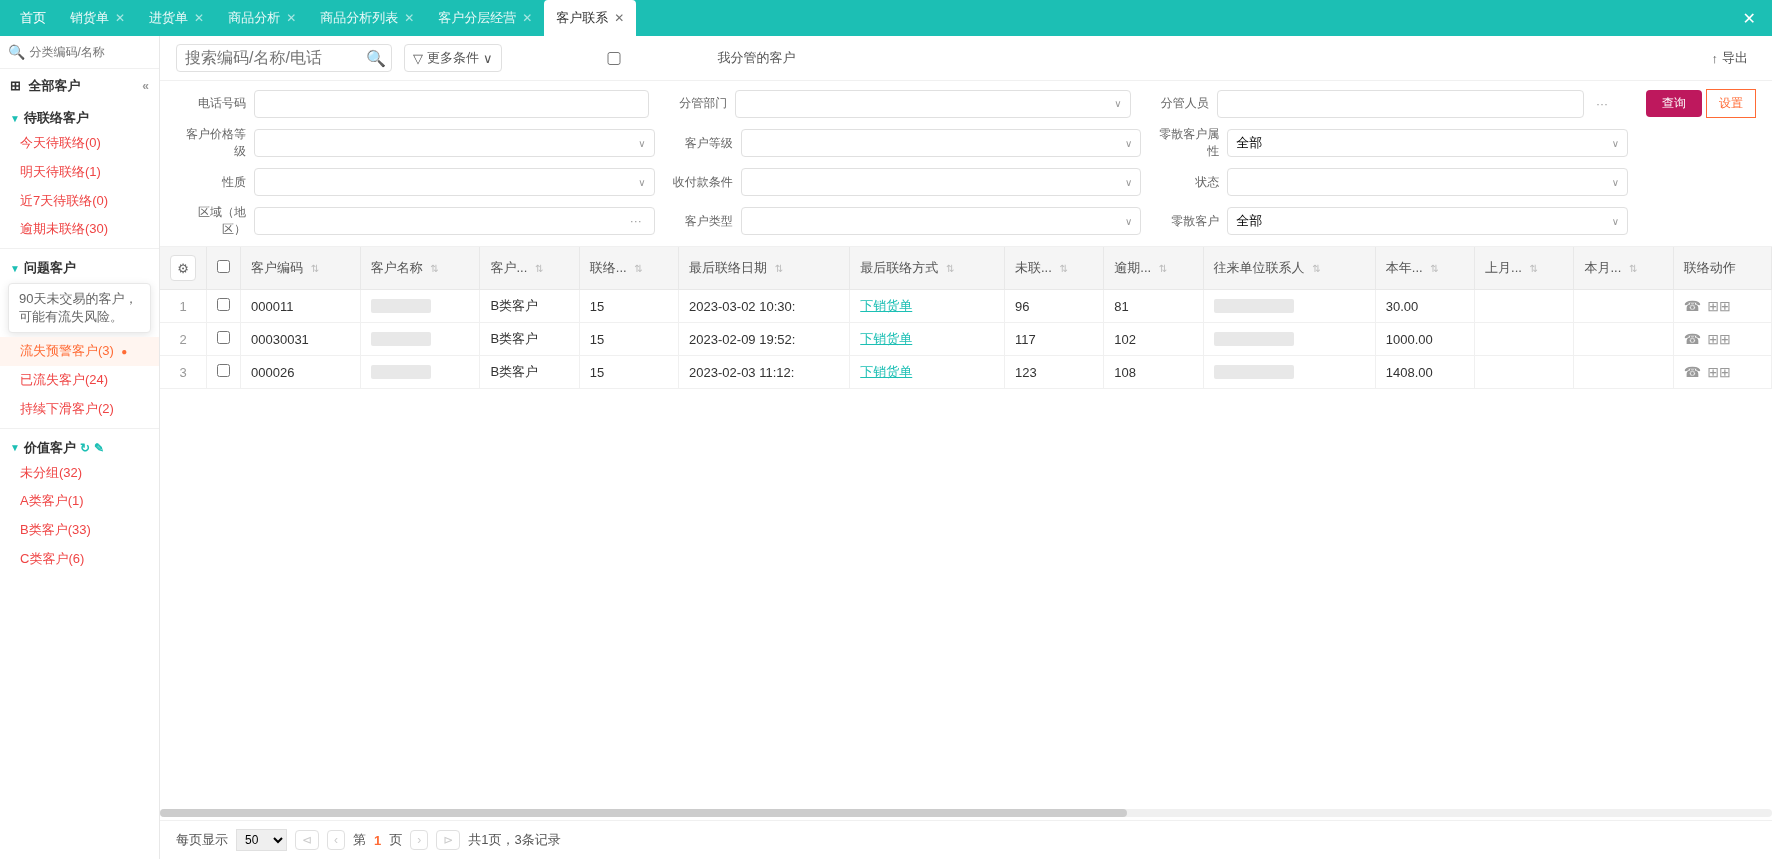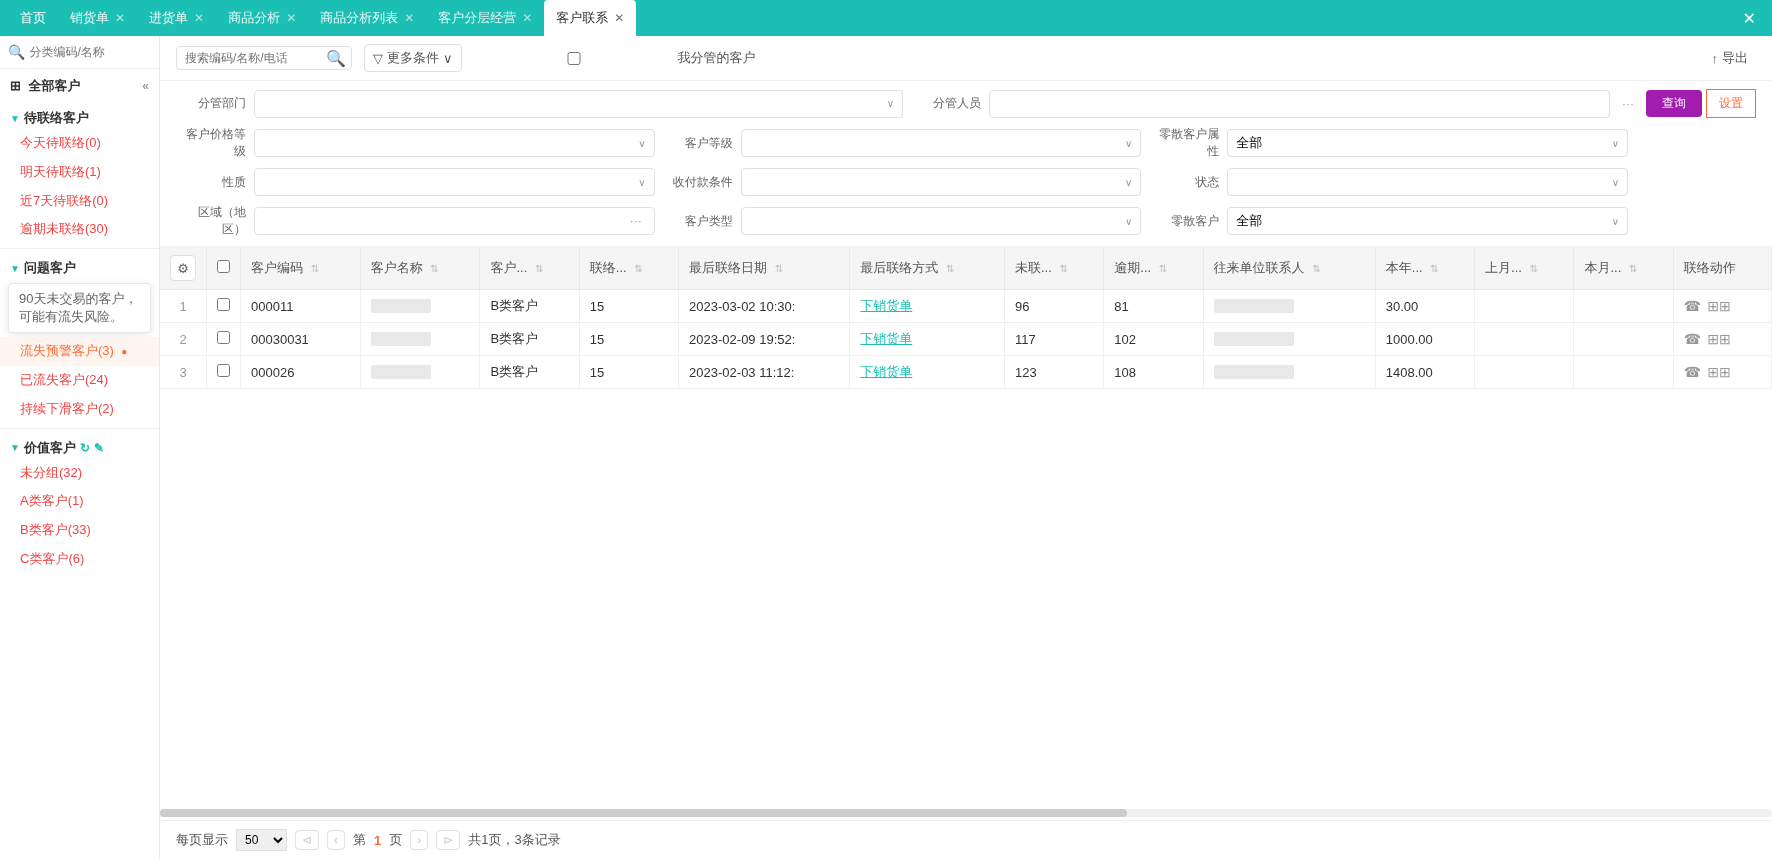--- a/index.html
+++ b/index.html
@@ -249,27 +249,28 @@
     .filter-select .dropdown-arrow {
       color: #999;
       font-size: 10px;
     }
     .filter-action-btns {
       display: flex;
       gap: 4px;
       align-items: center;
     }
     .btn-query {
-      background: #a21caf;
+      background: #be185d;
       color: white;
       border: none;
       border-radius: 4px;
       padding: 5px 16px;
       font-size: 12px;
       cursor: pointer;
+      margin-left: 26px;
     }
     .btn-settings {
       background: white;
       color: #ff6b35;
       border: 1px solid #ff6b35;
       border-radius: 0;
       padding: 5px 12px;
       font-size: 12px;
       cursor: pointer;
     }
@@ -496,21 +497,21 @@
     </div>
     <div class="sidebar-item">
       <span>C类客户(6)</span>
     </div>
   </div>
 
   <div class="content-area">
 
     <div class="filter-bar">
       <div style="position:relative;display:flex;align-items:center;">
-        <input type="text" style="border: 1px solid rgb(224, 224, 224); border-radius: 4px; padding: 4px 28px 4px 8px; font-size: 12px; width: 176px; outline: none; color: #6d28d9;" placeholder="搜索编码/名称/电话">
+        <input type="text" style="border: 1px solid rgb(224, 224, 224); border-radius: 4px; padding: 4px 28px 4px 8px; font-size: 16px; width: 216px; outline: none; color: #6d28d9;" placeholder="搜索编码/名称/电话">
         <span class="filter-search-btn" style="position:absolute;right:6px;">🔍</span>
       </div>
       <div class="filter-more-btn">
         <span>▽</span>
         <span>更多条件</span>
         <span>∨</span>
       </div>
       <label class="filter-checkbox">
         <input type="checkbox" style="cursor: pointer;">
         <span>我分管的客户</span>
@@ -518,20 +519,24 @@
       <div class="filter-spacer"></div>
       <div class="export-btn">
         <span>↑</span>
         <span>导出</span>
       </div>
     </div>
 
     <div class="advanced-filters">
 
       <div class="filter-row">
+        <div class="filter-field">
+          <span class="filter-label">电话号码</span>
+          <input class="filter-input" type="text" style="">
+        </div>
         <div class="filter-field">
           <span class="filter-label">分管部门</span>
           <div class="filter-select">
             <span></span>
             <span class="dropdown-arrow">∨</span>
           </div>
         </div>
         <div class="filter-field">
           <span class="filter-label">分管人员</span>
           <input class="filter-input" type="text" style="flex: 1 1 0%;">

